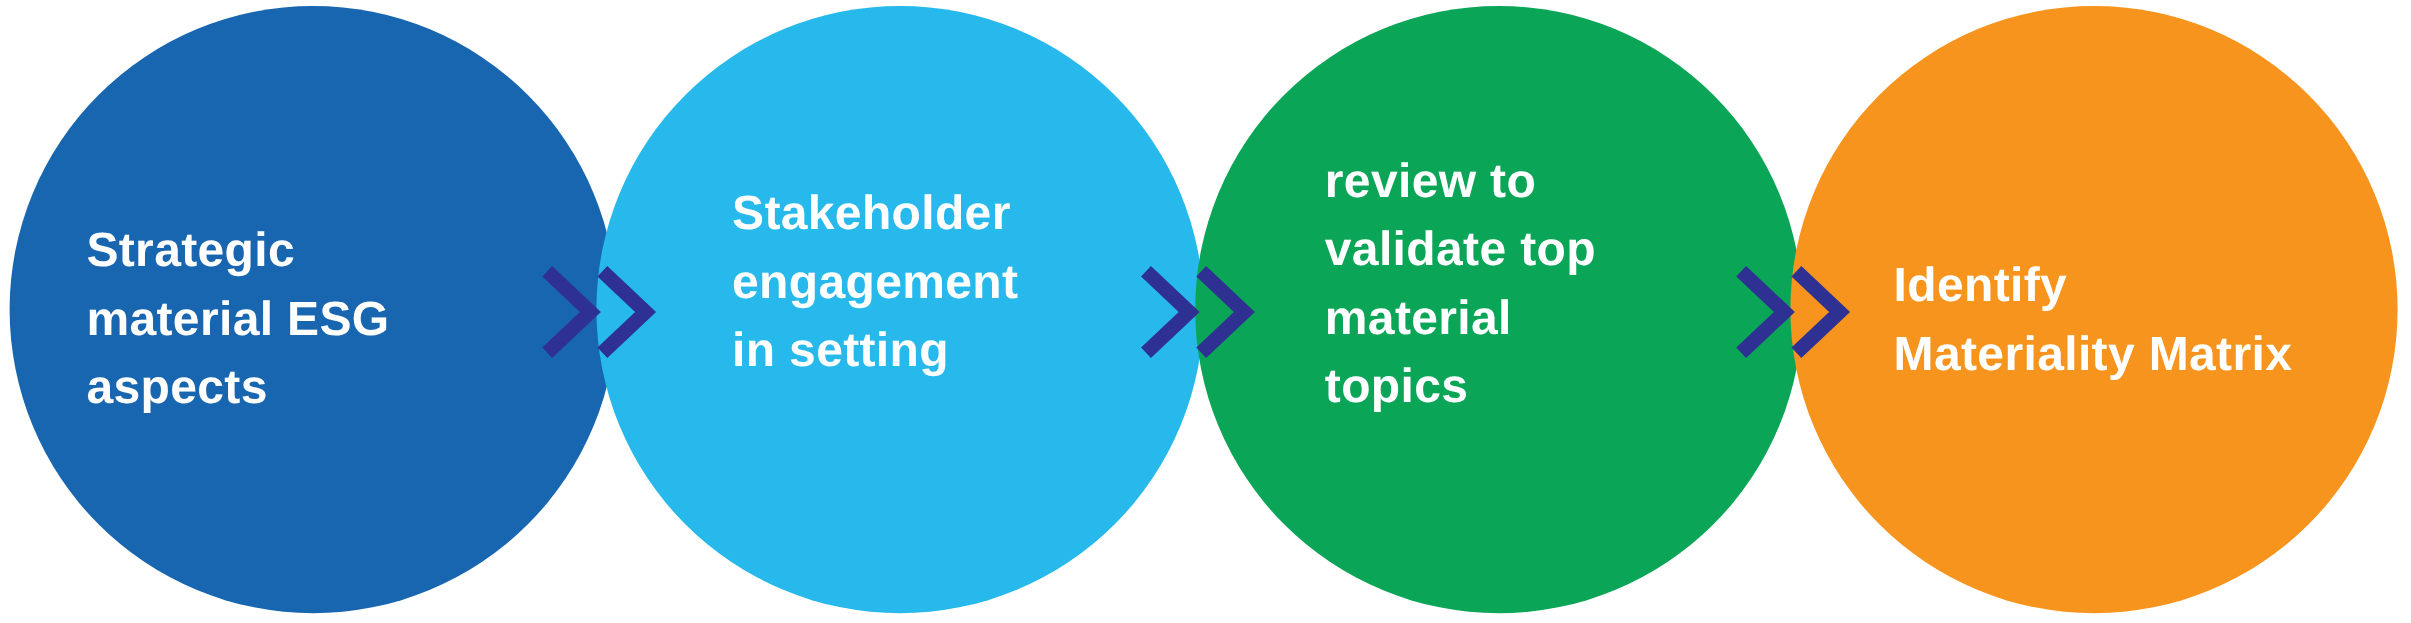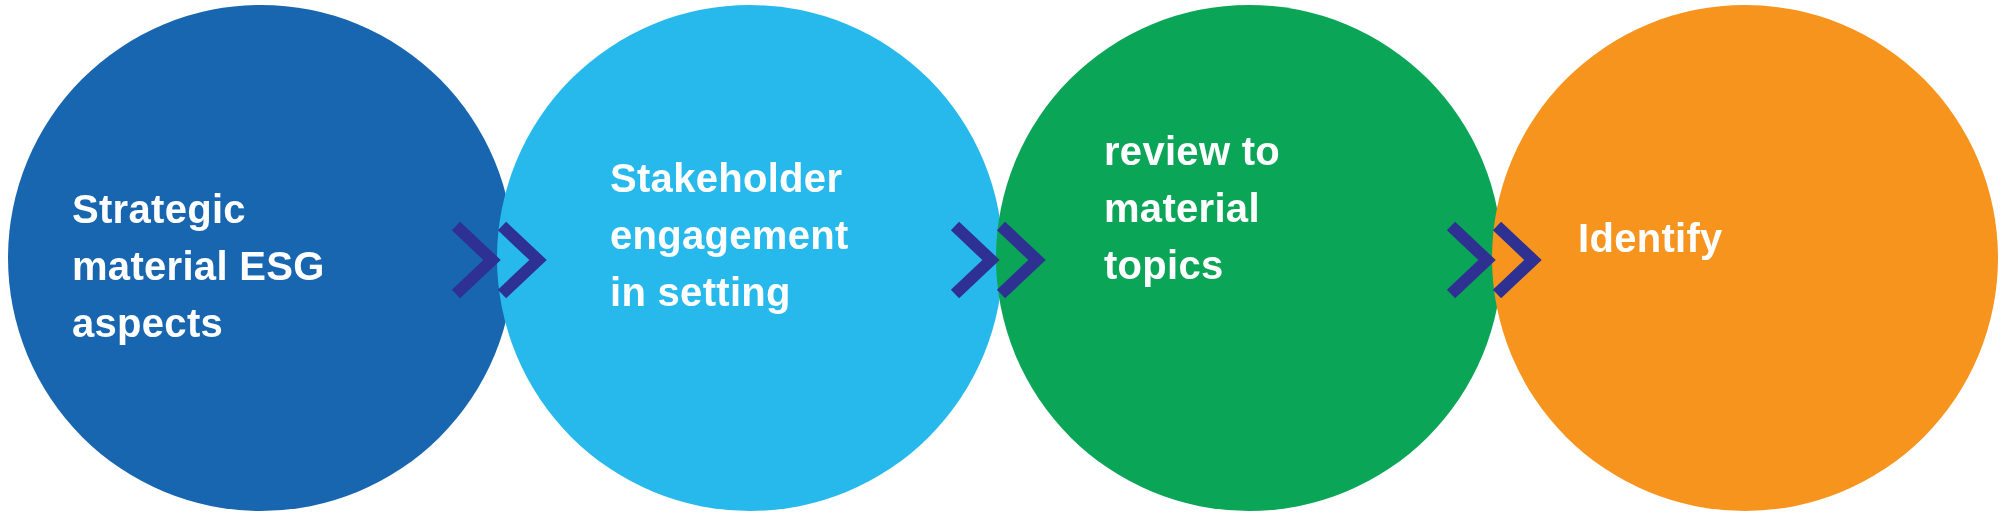--- a/index.html
+++ b/index.html
@@ -78,21 +78,23 @@
   </div>
 
   <div class="label" id="label-step-2">
     <span class="line">Stakeholder</span>
     <span class="line">engagement</span>
     <span class="line">in setting</span>
   </div>
 
   <div class="label" id="label-step-3">
     <span class="line">review to</span>
+    <span class="line">validate top</span>
     <span class="line">material</span>
     <span class="line">topics</span>
   </div>
 
   <div class="label" id="label-step-4">
     <span class="line">Identify</span>
+    <span class="line">Materiality Matrix</span>
   </div>
 
 </div>
 
 </body></html>

